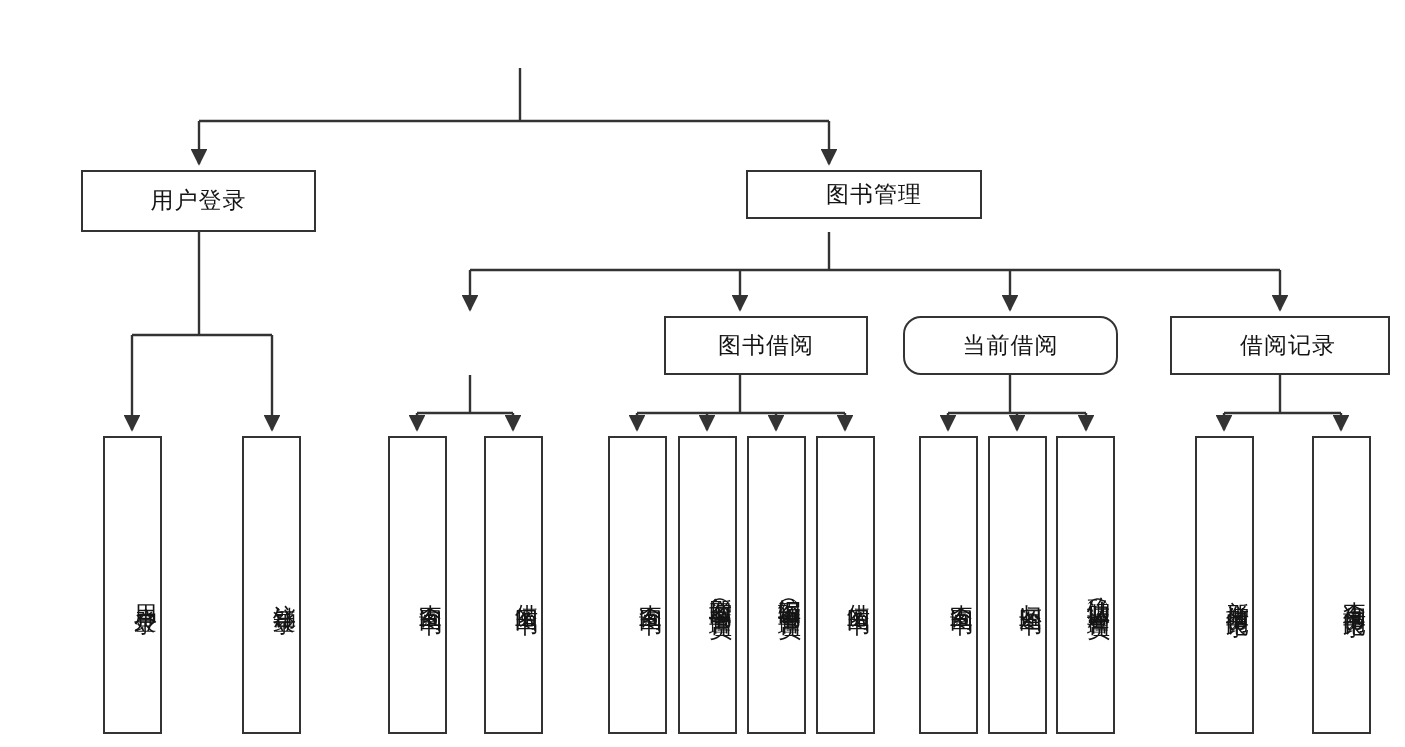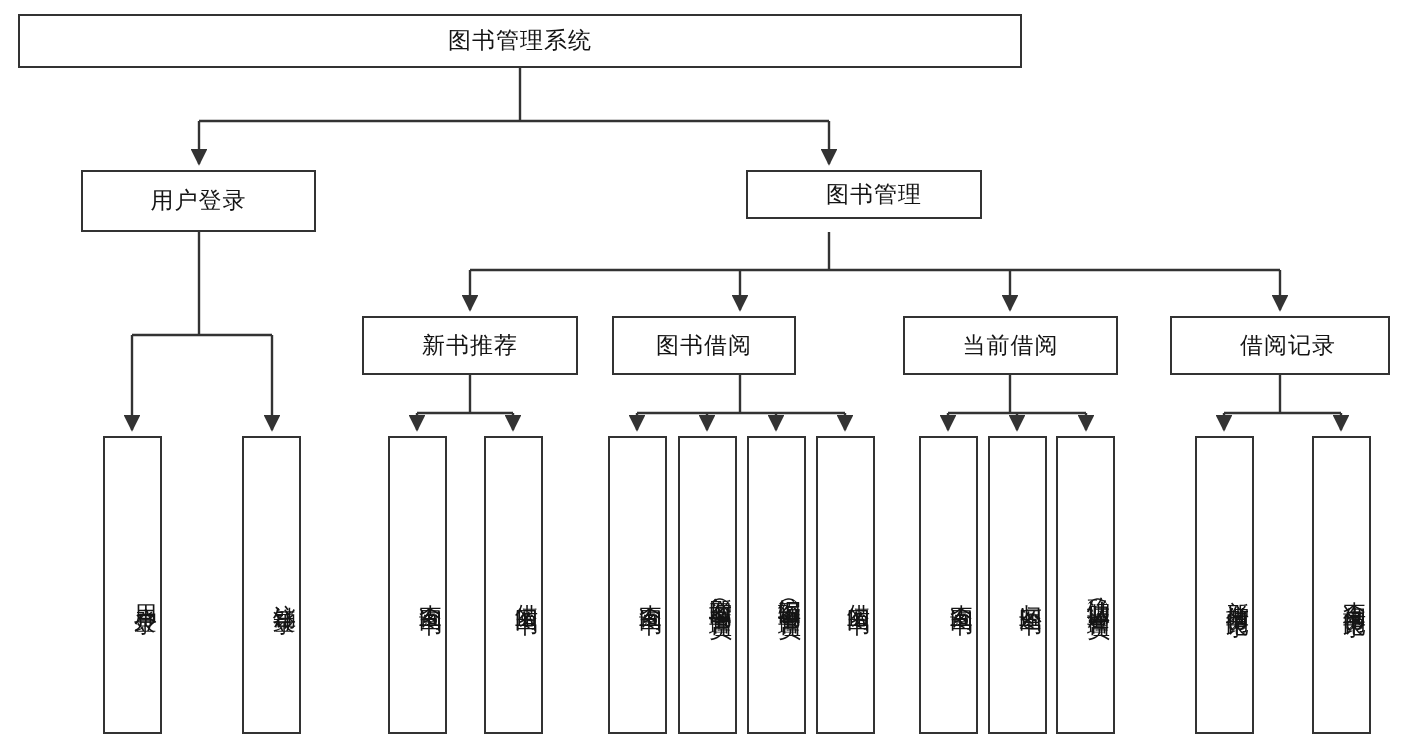--- a/index.html
+++ b/index.html
@@ -94,28 +94,26 @@
       <path d="M 1017 413 L 1017 430" marker-end="url(#arrow)"></path>
       <path d="M 1086 413 L 1086 430" marker-end="url(#arrow)"></path>
 
       <path d="M 1280 375 L 1280 413"></path>
       <path d="M 1224 413 L 1341 413"></path>
       <path d="M 1224 413 L 1224 430" marker-end="url(#arrow)"></path>
       <path d="M 1341 413 L 1341 430" marker-end="url(#arrow)"></path>
     </g>
   </svg>
 
-  <div class="node h" style="left:18px;top:14px;width:1004px;height:54px;">图书管理系统</div>
 
   <div class="node h" style="left:81px;top:170px;width:235px;height:62px;">用户登录</div>
   <div class="node h" style="left:746px;top:170px;width:236px;height:49px;padding-left:20px;">图书管理</div>
 
-  <div class="node h" style="left:362px;top:316px;width:216px;height:59px;">新书推荐</div>
-  <div class="node h" style="left:612px;top:316px;width:184px;height:59px;">图书借阅</div>
-  <div class="node h" style="left:903px;top:316px;width:215px;height:59px;">当前借阅</div>
+  <div class="node h" style="left:664px;top:316px;width:204px;height:59px;">图书借阅</div>
+  <div class="node h" style="left:903px;top:316px;width:215px;height:59px;border-radius:18px;">当前借阅</div>
   <div class="node h" style="left:1170px;top:316px;width:220px;height:59px;padding-left:16px;">借阅记录</div>
 
   <div class="node v" style="left:103px;top:436px;width:59px;height:298px;">用户登录</div>
   <div class="node v" style="left:242px;top:436px;width:59px;height:298px;">注销登录</div>
 
   <div class="node v" style="left:388px;top:436px;width:59px;height:298px;">查询图书</div>
   <div class="node v" style="left:484px;top:436px;width:59px;height:298px;">借阅图书</div>
 
   <div class="node v" style="left:608px;top:436px;width:59px;height:298px;">查询图书</div>
   <div class="node v" style="left:678px;top:436px;width:59px;height:298px;">新增图书（管理员）</div>

